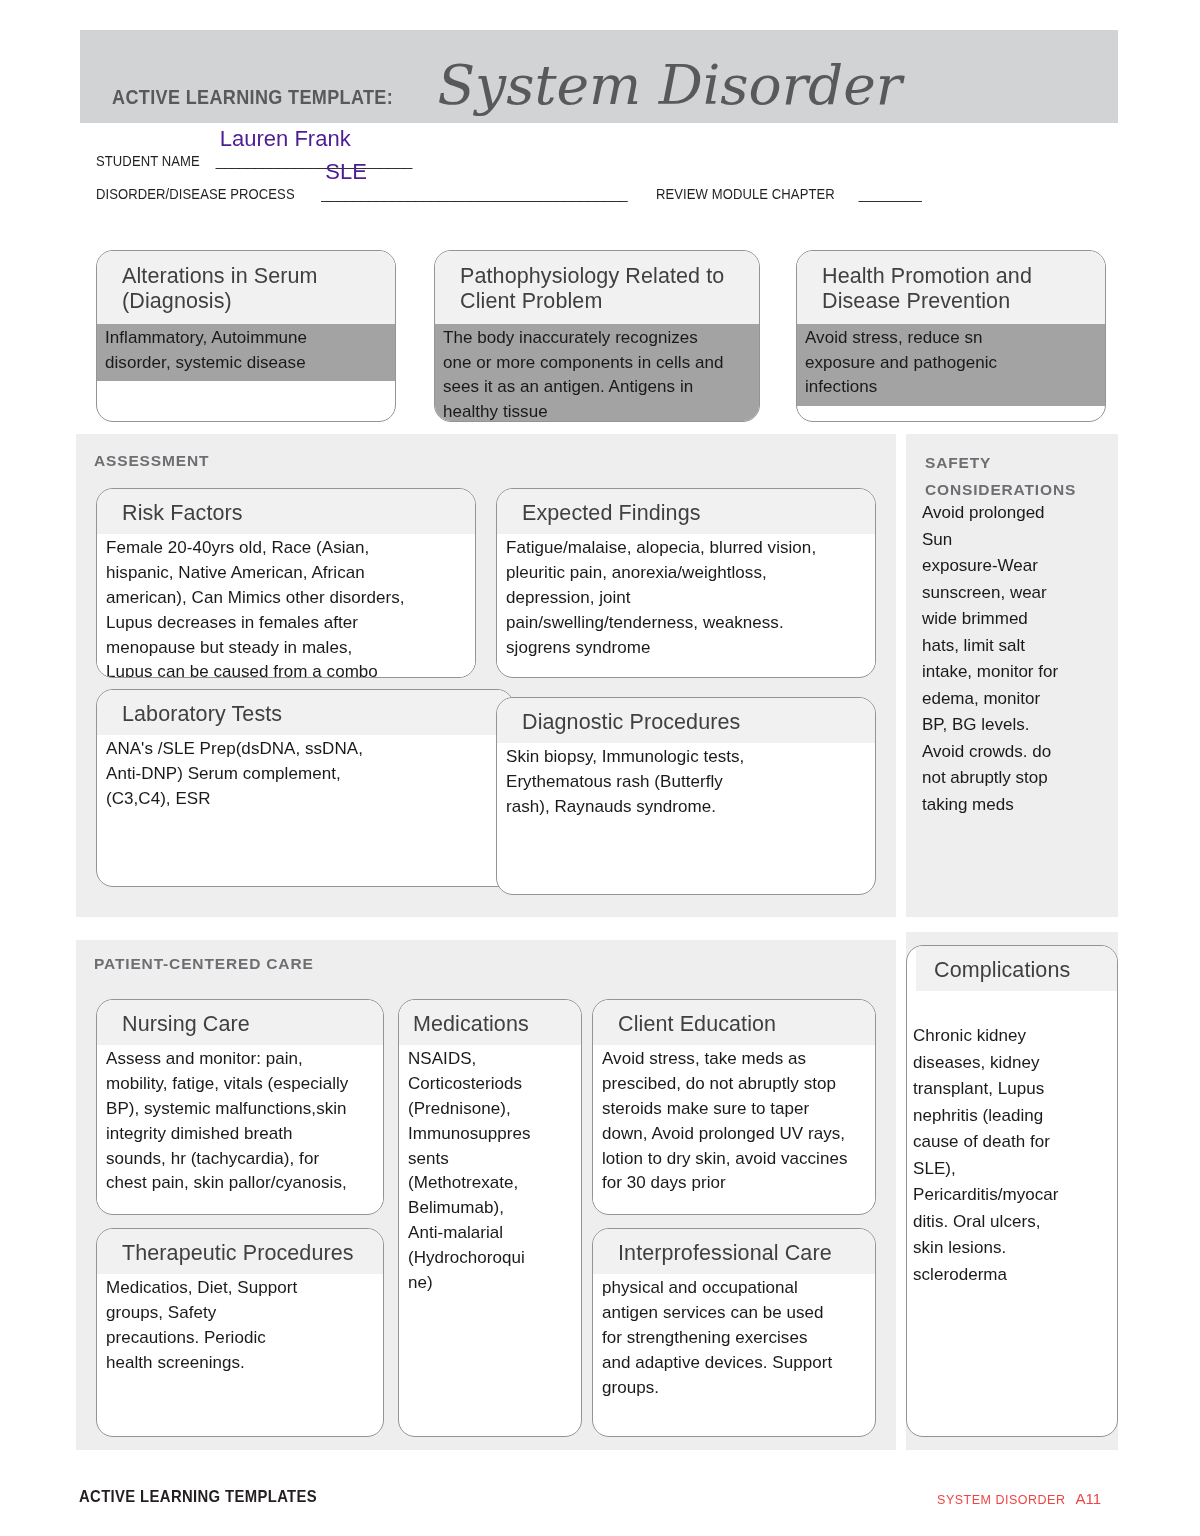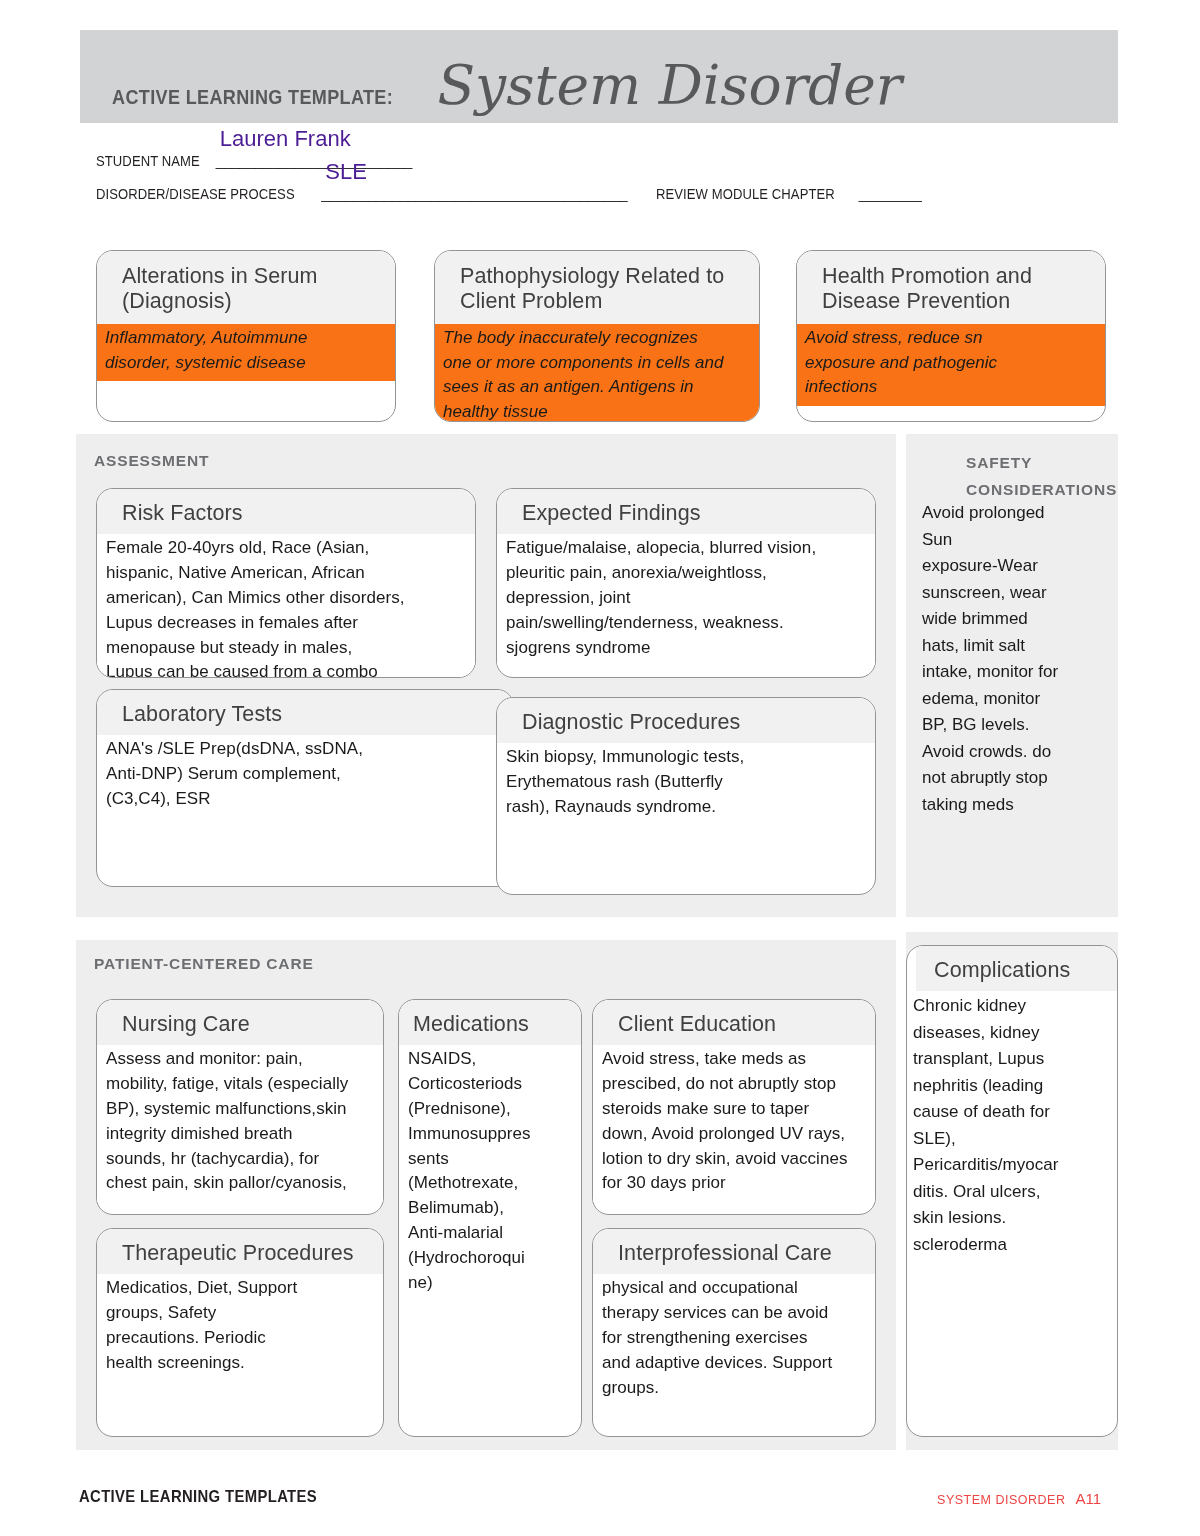--- a/index.html
+++ b/index.html
@@ -108,23 +108,22 @@
     border: 1.6px solid #929497;
     border-radius: 17px;
     background: #ffffff;
     overflow: hidden;
   }
   .topbox .bx-head {
     background: #f1f1f2;
     padding: 13px 10px 9px 25px;
   }
   .topbox .bx-body {
-    background: #f97316;
+    background: #a3a3a3;
     padding: 2px 8px 6px 8px;
-    font-style: italic;
   }
 
   .bx-title {
     font-family: "Liberation Sans", sans-serif;
     font-size: 21.5px;
     font-weight: 400;
     color: #404041;
     line-height: 1.18;
     letter-spacing: 0.1px;
   }
@@ -202,21 +201,21 @@
   #card-nursing   { left: 96px;  top: 999px; width: 288px; height: 216px; }
   #card-therapeutic { left: 96px; top: 1228px; width: 288px; height: 209px; }
   #card-meds      { left: 398px; top: 999px; width: 184px; height: 438px; }
   #card-clienteduc { left: 592px; top: 999px; width: 284px; height: 216px; }
   #card-interprof { left: 592px; top: 1228px; width: 284px; height: 209px; }
 
   
   #card-complications { left: 906px; top: 945px; width: 212px; height: 492px; }
   #card-complications .bx-head { padding: 12px 10px 8px 18px; margin-left: 9px; }
   #card-complications .bx-title { font-size: 21.5px; }
-  #card-complications .bx-body { padding: 2px 6px 6px 6px; }
+  #card-complications .bx-body { padding: 2px 6px 6px 6px; margin-top: 30px; }
   #card-complications .bx-text { line-height: 1.56; }
 
   
   
   .footer-left {
     position: absolute;
     left: 79px;
     top: 1487px;
     font-family: "Liberation Sans Narrow", "Liberation Sans", sans-serif;
     font-size: 16.5px;
@@ -360,21 +359,21 @@
       <div class="bx-title">Diagnostic Procedures</div>
     </div>
     <div class="bx-body">
       <div class="bx-text">Skin biopsy, Immunologic tests,
 Erythematous rash (Butterfly
 rash), Raynauds syndrome.</div>
     </div>
   </div>
 
   <div class="gray-panel" id="panel-safety"></div>
-  <div class="panel-heading" id="safety-title" style="white-space:pre-line;margin-left:41px;">SAFETY
+  <div class="panel-heading" id="safety-title" style="white-space:pre-line;">SAFETY
 CONSIDERATIONS</div>
   <div id="safety-text">Avoid prolonged
 Sun
 exposure-Wear
 sunscreen, wear
 wide brimmed
 hats, limit salt
 intake, monitor for
 edema, monitor
 BP, BG levels.
@@ -442,21 +441,21 @@
 for 30 days prior</div>
     </div>
   </div>
 
   <div class="card" id="card-interprof">
     <div class="bx-head">
       <div class="bx-title">Interprofessional Care</div>
     </div>
     <div class="bx-body">
       <div class="bx-text">physical and occupational
-therapy services can be avoid
+antigen services can be used
 for strengthening exercises
 and adaptive devices. Support
 groups.</div>
     </div>
   </div>
 
   <div class="gray-panel" id="panel-compl"></div>
   <div class="card" id="card-complications">
     <div class="bx-head">
       <div class="bx-title">Complications</div>

